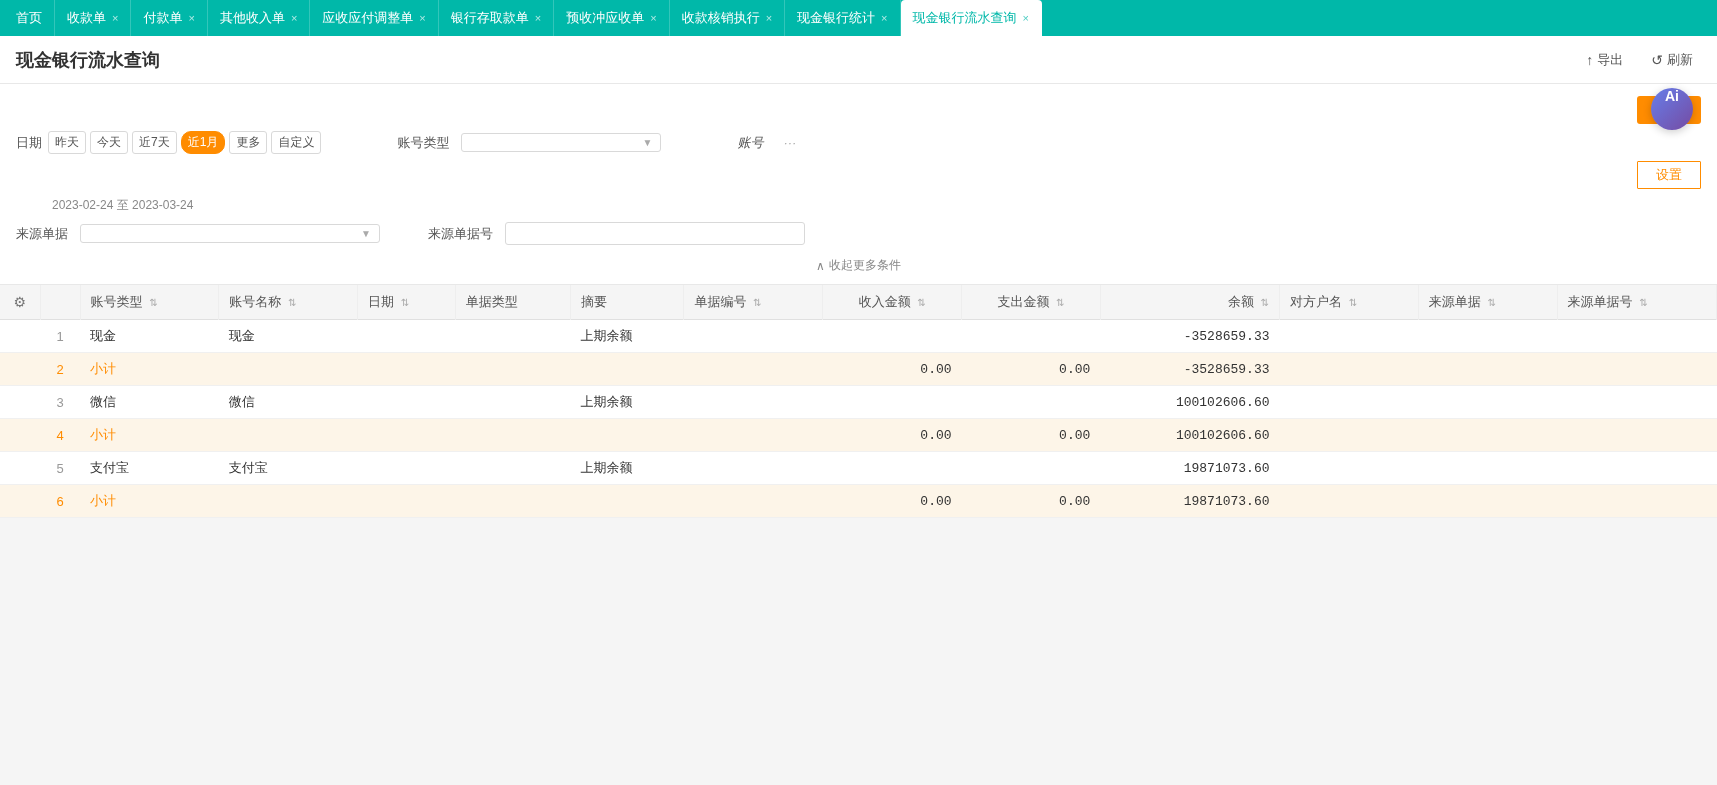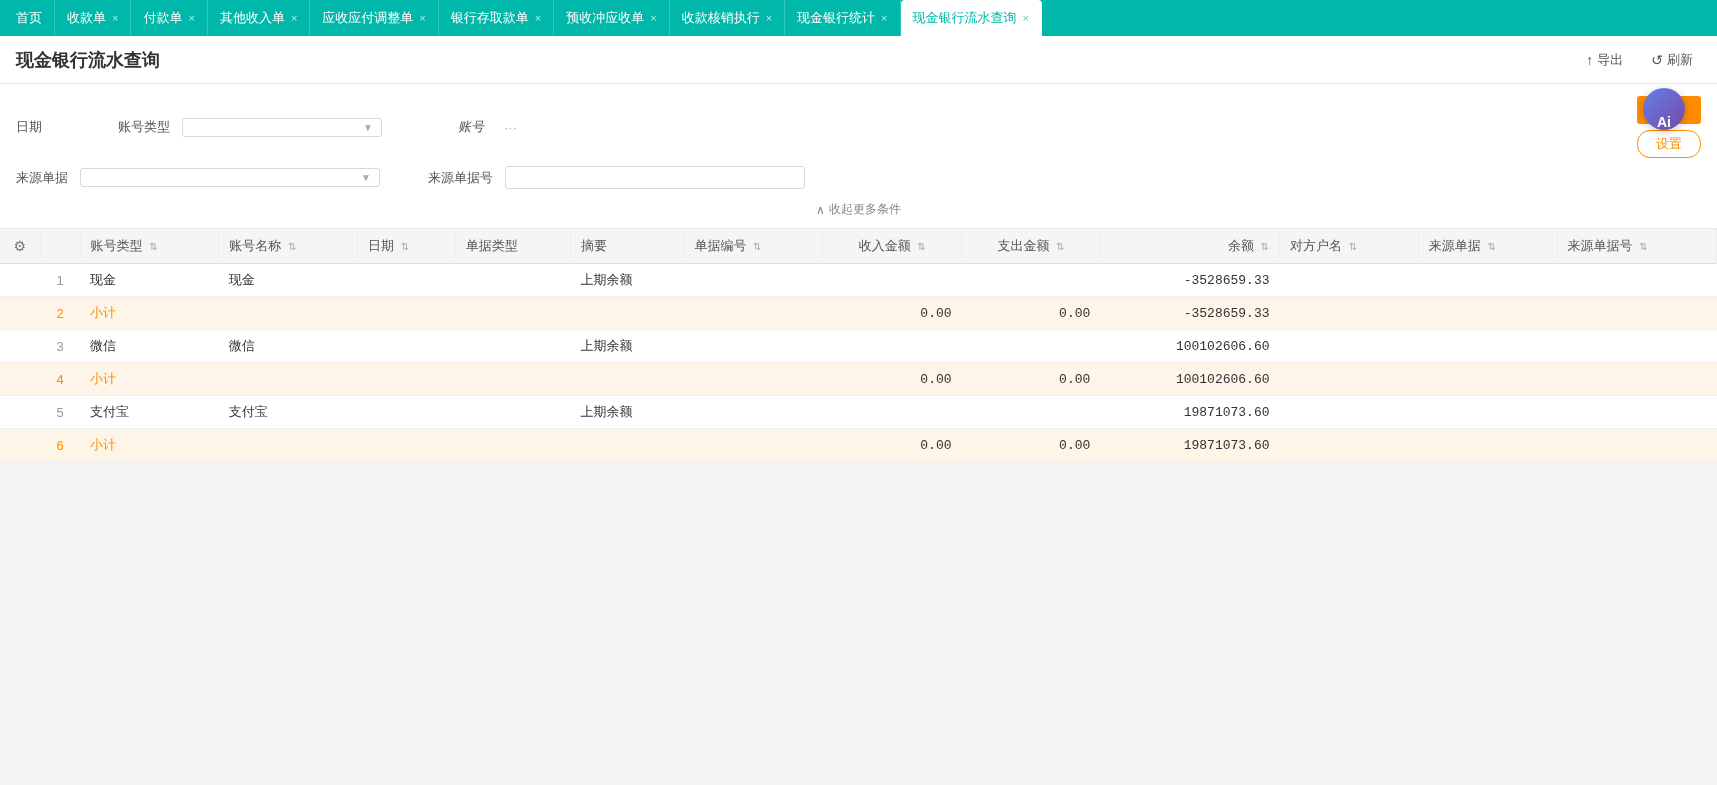--- a/index.html
+++ b/index.html
@@ -145,24 +145,25 @@
       border: none;
       border-radius: 3px;
       padding: 5px 18px;
       cursor: pointer;
       font-size: 13px;
     }
     .settings-btn {
       background: #fff;
       color: #ff8c00;
       border: 1px solid #ff8c00;
-      border-radius: 13px;
+      border-radius: 1px;
       padding: 4px 18px;
       cursor: pointer;
       font-size: 13px;
+      margin-top: 31px;
     }
     .collapse-bar {
       display: flex;
       align-items: center;
       justify-content: center;
       padding: 4px 0 2px;
       cursor: pointer;
       color: #888;
       font-size: 12px;
       gap: 4px;
@@ -222,29 +223,29 @@
     tbody td.number {
       text-align: right;
       font-family: Liberation Mono, monospace;
     }
     tbody td.row-num { color: #999; text-align: center; width: 40px; }
     .gear-icon { font-size: 14px; color: #777; cursor: pointer; }
 
     
     .ai-badge {
       position: fixed;
-      right: 32px;
+      right: 24px;
       top: 88px;
       background: linear-gradient(135deg, #667eea 0%, #764ba2 100%);
       color: white;
       border-radius: 50%;
       width: 42px;
       height: 42px;
       display: flex;
-      align-items: flex-end;
+      align-items: flex-start;
       justify-content: center;
       font-size: 14px;
       font-weight: bold;
       cursor: pointer;
       box-shadow: 0 2px 8px rgba(0,0,0,0.2);
     }
   </style>
 </head>
 <body>
 
@@ -302,38 +303,49 @@
       <span>刷新</span>
     </div>
   </div>
 </div>
 
 <div class="filter-area">
 
   <div class="filter-row">
     <div class="filter-item">
       <span class="filter-label">日期</span>
+      <div class="date-options">
+        <button class="date-btn">昨天</button>
+        <button class="date-btn">今天</button>
+        <button class="date-btn">近7天</button>
+        <button class="date-btn active">近1月</button>
+        <button class="date-btn">更多</button>
+        <button class="date-btn">自定义</button>
+      </div>
     </div>
     <div class="filter-item" style="margin-left: 60px;">
       <span class="filter-label">账号类型</span>
       <div class="filter-select" style="min-width:200px; margin-left:6px;">
         <span></span>
         <span class="arrow">▼</span>
       </div>
     </div>
     <div class="filter-item" style="margin-left: 60px; font-style: italic;">
       <span class="filter-label">账号</span>
       <span class="filter-dots" style="margin-left:8px;">···</span>
     </div>
     <div class="filter-actions" style="margin-left:auto; display:flex; flex-direction:column; gap:6px;">
       <button class="query-btn">查询</button>
       <button class="settings-btn">设置</button>
     </div>
   </div>
 
+  <div style="padding-left: 32px; margin-bottom: 8px;">
+    <span class="date-range">2023-02-24 至 2023-03-24</span>
+  </div>
 
   <div class="filter-row">
     <div class="filter-item">
       <span class="filter-label">来源单据</span>
       <div class="filter-select" style="min-width:300px; margin-left:6px;">
         <span></span>
         <span class="arrow">▼</span>
       </div>
     </div>
     <div class="filter-item" style="margin-left: 32px;">

